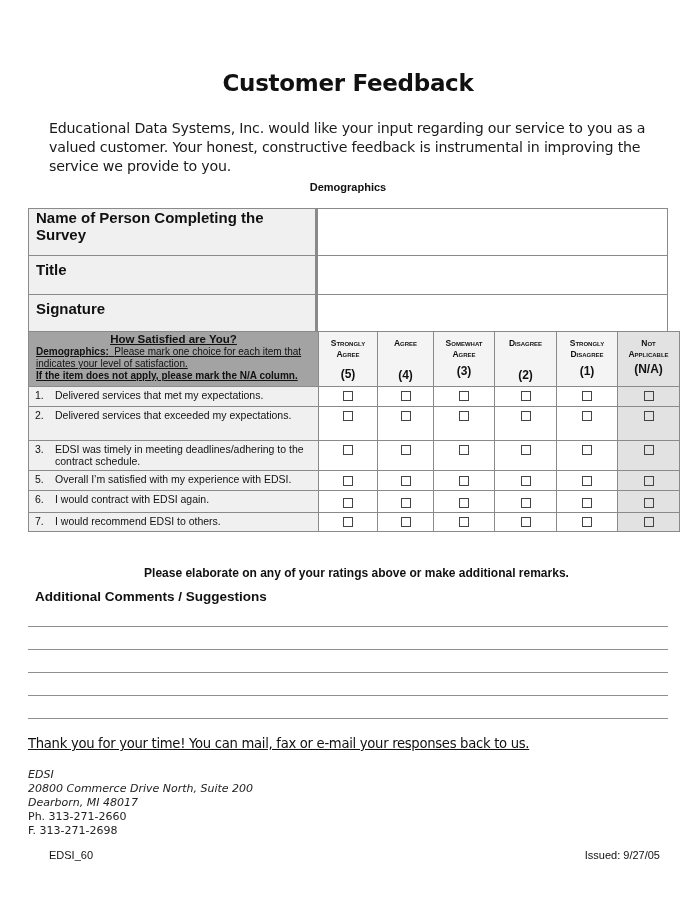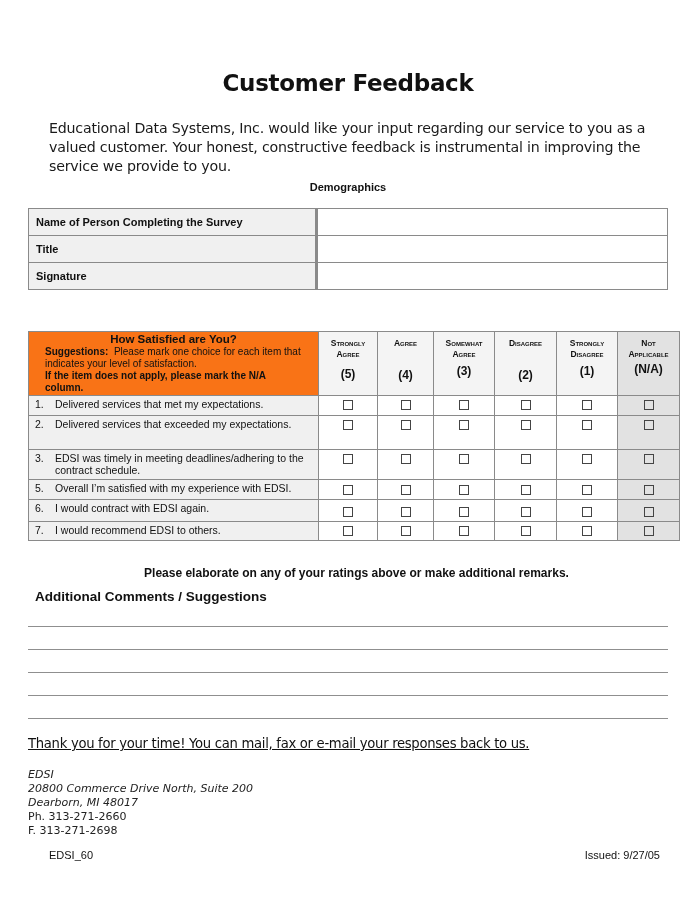--- a/index.html
+++ b/index.html
@@ -4,28 +4,28 @@
 <style>
   html, body { margin:0; padding:0; background:#ffffff; }
   body { width:696px; height:900px; position:relative; overflow:hidden; color:#111; font-family:"Liberation Sans", sans-serif; }
   .abs { position:absolute; }
   .title { left:0; width:696px; top:70px; text-align:center; font-family:"DejaVu Sans", sans-serif; font-weight:bold; font-size:23px; letter-spacing:-0.3px; }
   .intro { left:49px; top:119px; width:620px; font-family:"DejaVu Sans", sans-serif; font-size:14.2px; line-height:19px; color:#1a1a1a; letter-spacing:-0.2px; }
   .demo-title { left:0; width:696px; top:181px; text-align:center; font-weight:bold; font-size:11px; }
 
   table { border-collapse:collapse; }
   .demo { left:28px; top:208px; width:640px; }
-  .demo td { border:1px solid #8a8a8a; height:26px; padding:0 0 0 7px; font-size:11px; font-weight:bold; }
+  .demo td { border:1px solid #8a8a8a; height:26px; padding:0 0 12px 7px; font-size:15px; font-weight:bold; }
   .demo td.lab { width:279px; background:#f0f0f0; border-right:3px solid #8a8a8a; }
   .demo td.val { background:#fff; }
 
   .sat { left:28px; top:331px; width:651px; table-layout:fixed; }
   .sat td, .sat th { border:1px solid #8a8a8a; padding:0; }
   .sat th { vertical-align:top; font-weight:bold; }
-  .sat .qhead { background:#f97316; text-align:left; padding:1px 16px; font-size:10px; line-height:12px; font-weight:normal; }
+  .sat .qhead { background:#a3a3a3; text-align:left; padding:1px 7px; font-size:10px; line-height:12px; font-weight:normal;text-decoration:underline; }
   .sat .qhead .hs { display:block; text-align:center; font-weight:bold; font-size:11.5px; line-height:13px; }
   .sat .qhead b { font-weight:bold; }
   .sat .colh { background:#f4f4f4; text-align:center; font-size:8.5px; line-height:11px; padding-top:6px; font-variant:small-caps; }
   .sat .colh .num { display:block; font-size:12px; margin-top:9px; font-variant:normal; }
   .sat .colh.na { background:#e2e2e2; }
   .sat td.q { background:#f0f0f0; font-size:10.5px; line-height:12px; padding:2px 5px 2px 6px; vertical-align:top; }
   .sat td.q .n { display:inline-block; width:20px; }
   .sat td.q .t { display:inline-block; vertical-align:top; width:255px; }
   .sat td.c { text-align:center; vertical-align:top; background:#fff; }
   .sat td.c.na { background:#e2e2e2; }
@@ -71,21 +71,21 @@
       <col style="width:56px">
       <col style="width:61px">
       <col style="width:62px">
       <col style="width:61px">
       <col style="width:62px">
   </colgroup>
   <tbody>
       <tr style="height:55px">
     <th class="qhead">
       <span class="hs">How Satisfied are You?</span>
-      <b>Suggestions:</b>&nbsp;
+      <b>Demographics:</b>&nbsp;
       <span>Please mark one choice for each item that indicates your level of satisfaction.</span><br>
       <b>If the item does not apply, please mark the N/A column.</b>
     </th>
     <th class="colh"><span>Strongly</span><br><span>Agree</span><span class="num">(5)</span></th>
     <th class="colh"><span>Agree</span><br>&nbsp;<span class="num" style="margin-top:10px">(4)</span></th>
     <th class="colh"><span>Somewhat</span><br><span>Agree</span><span class="num" style="margin-top:6px">(3)</span></th>
     <th class="colh"><span>Disagree</span><br>&nbsp;<span class="num" style="margin-top:10px">(2)</span></th>
     <th class="colh"><span>Strongly</span><br><span>Disagree</span><span class="num" style="margin-top:6px">(1)</span></th>
     <th class="colh na"><span>Not</span><br><span>Applicable</span><span class="num" style="margin-top:4px">(N/A)</span></th>
   </tr>

